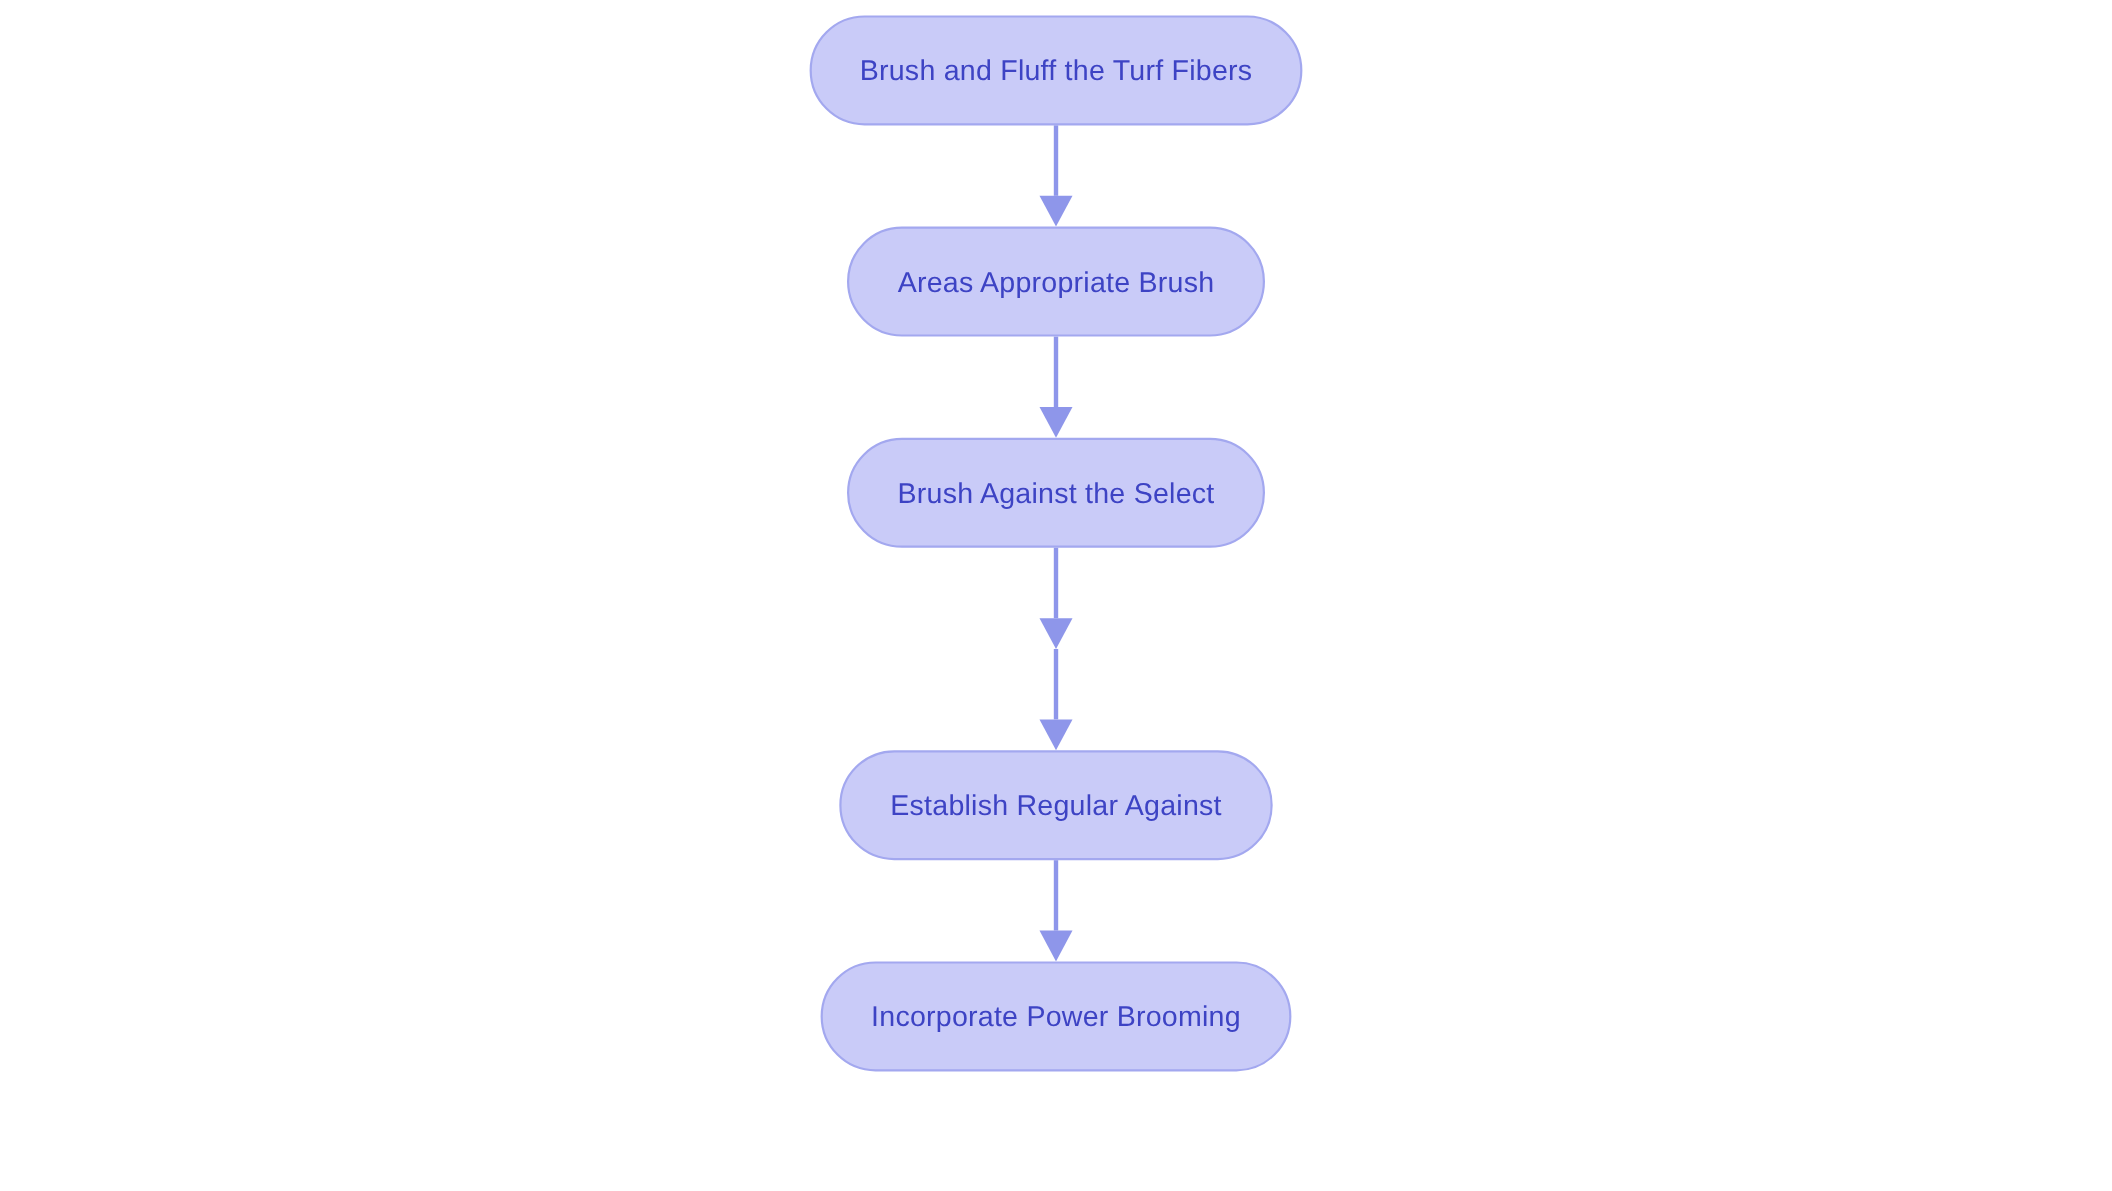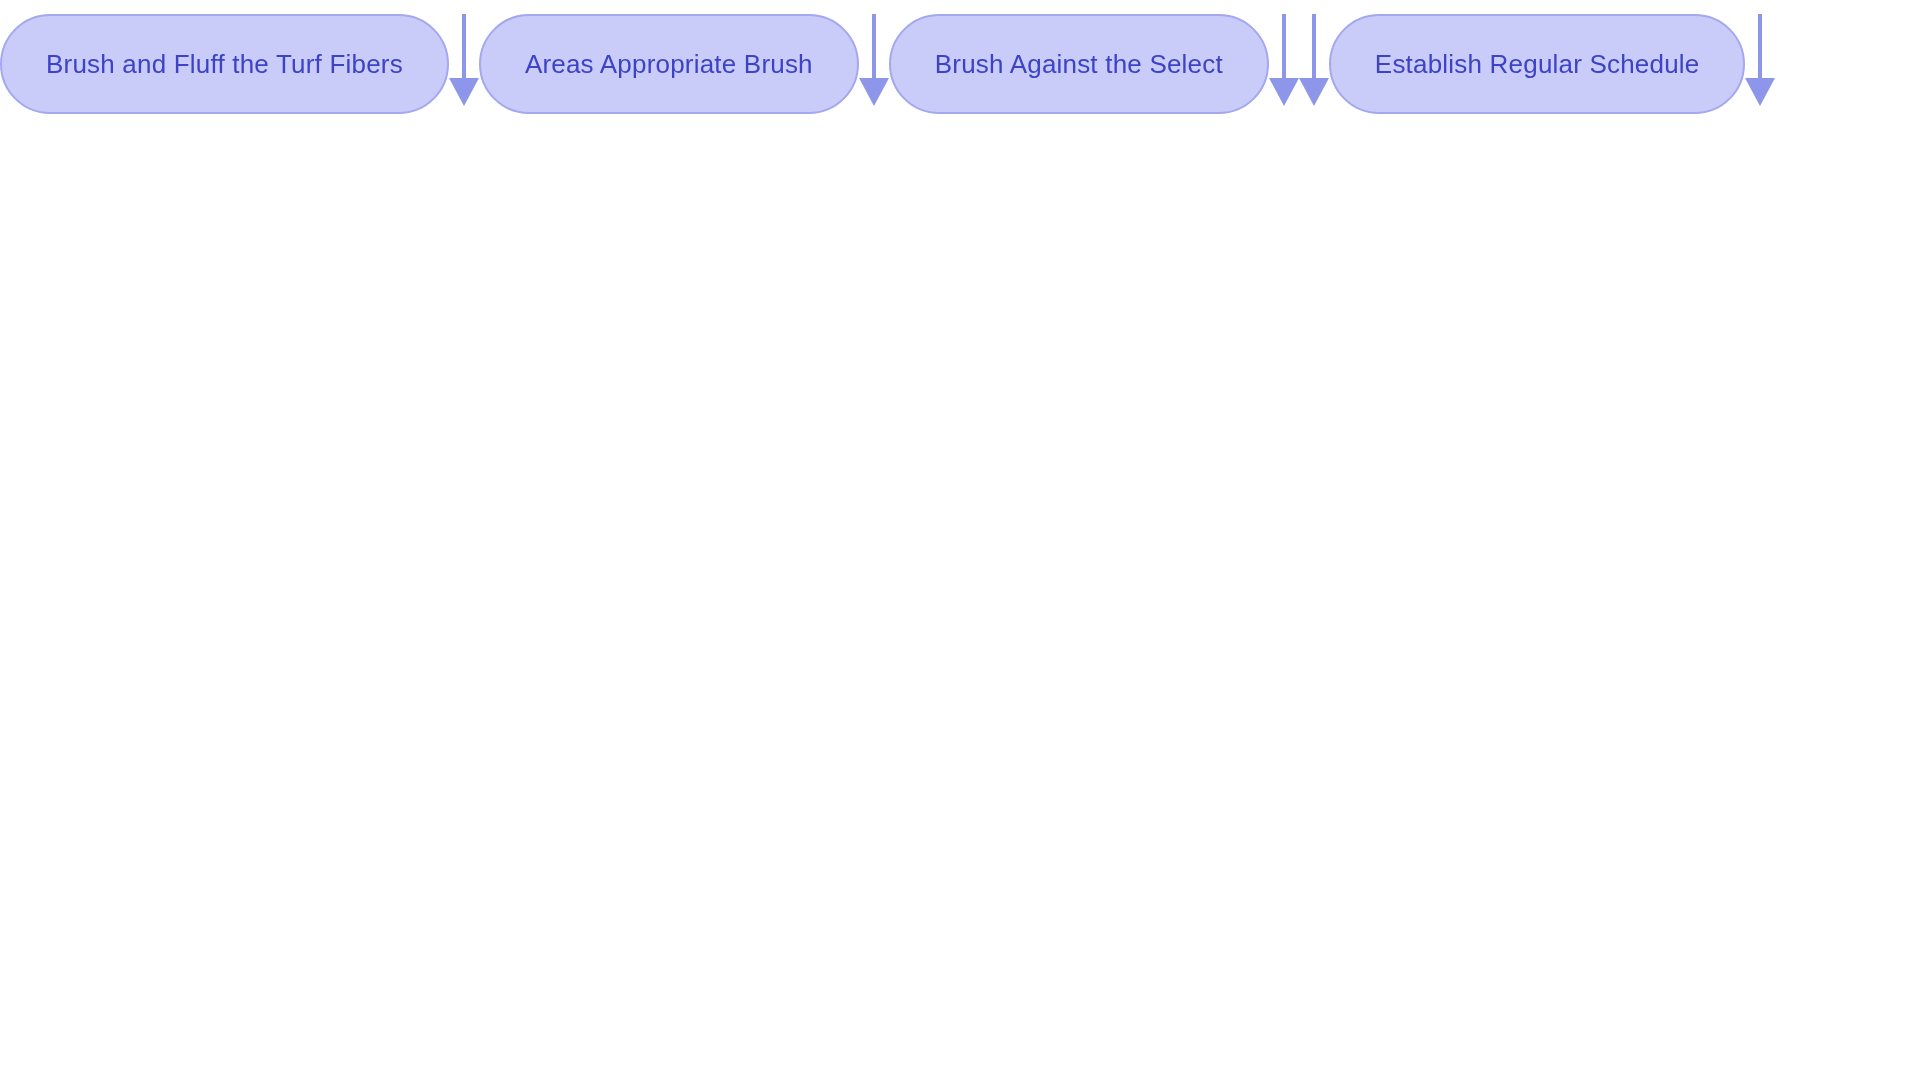--- a/index.html
+++ b/index.html
@@ -9,22 +9,22 @@
     height: 1083px;
     background: var(--background, #ffffff);
     font-family: "Liberation Sans", "DejaVu Sans", sans-serif;
     overflow: hidden;
   }
   .canvas {
     position: relative;
     width: 1920px;
     height: 1083px;
     display: flex;
-    flex-direction: row;
-    align-items: flex-start;
+    flex-direction: column;
+    align-items: center;
     padding-top: 14px;
     box-sizing: border-box;
   }
   .node {
     height: 100px;
     box-sizing: border-box;
     display: flex;
     align-items: center;
     justify-content: center;
     padding: 0 44px;
@@ -90,22 +90,25 @@
     <div class="head"></div>
   </div>
 
 
   <div class="connector">
     <div class="line"></div>
     <div class="head"></div>
   </div>
 
   <div class="node">
-    <span>Establish Regular Schedule</span>
+    <span>Establish Regular Against</span>
   </div>
 
   <div class="connector">
     <div class="line"></div>
     <div class="head"></div>
   </div>
 
+  <div class="node">
+    <span>Incorporate Power Brooming</span>
+  </div>
 
 </div>
 
 </body></html>

